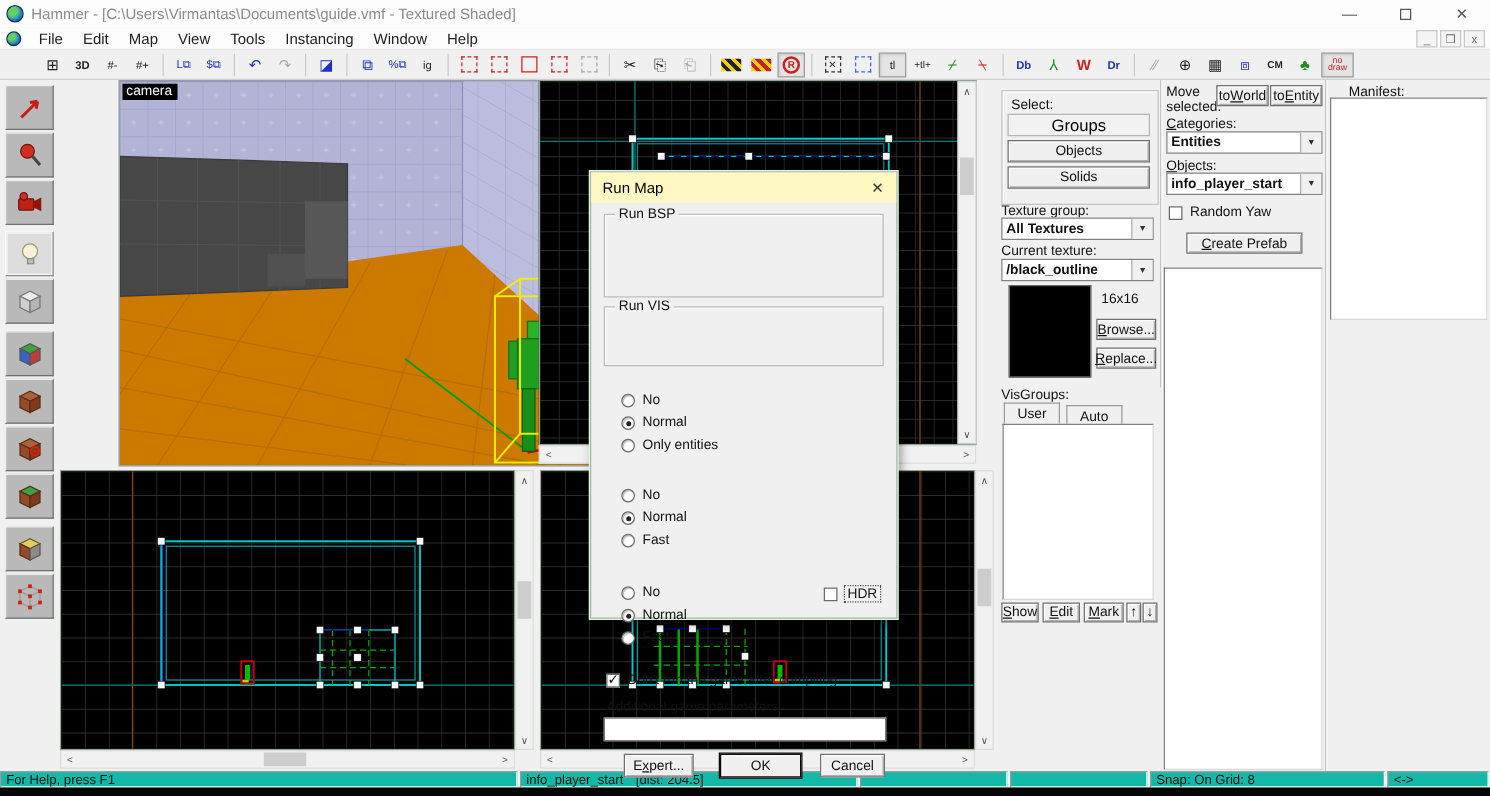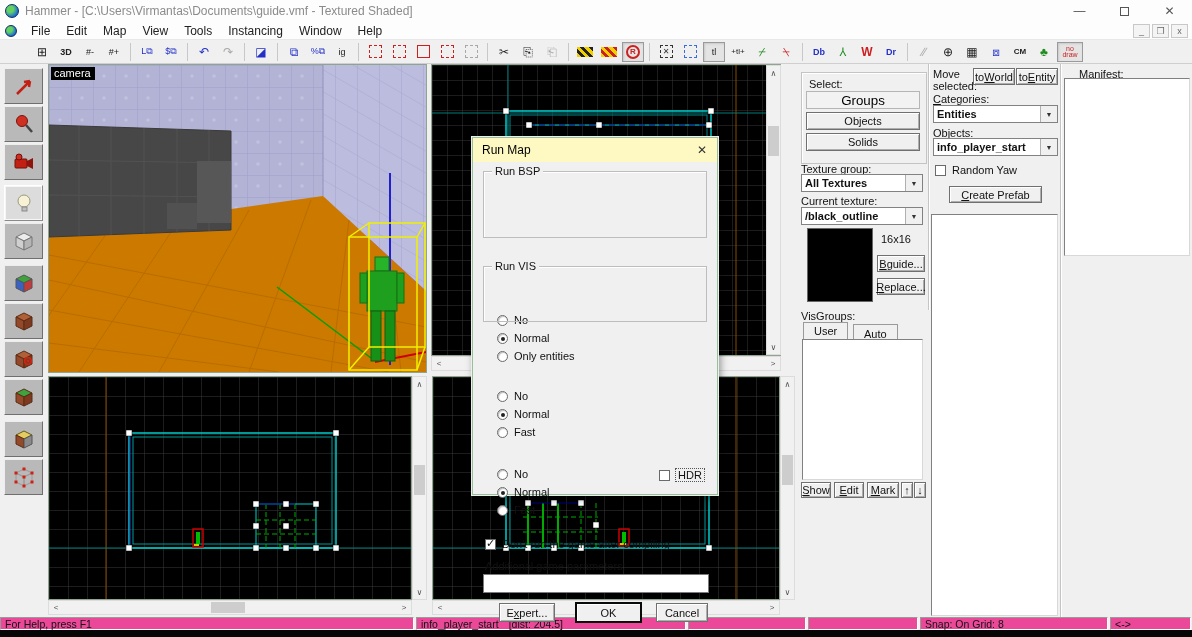--- a/index.html
+++ b/index.html
@@ -42,21 +42,21 @@
            font-size:8px; font-weight:bold; display:flex; align-items:center; justify-content:center; }
   .nodraw { font-size:7px; line-height:6px; color:#cc2020; width:24px; text-align:center; white-space:pre-line; }
   
   .toolstrip { position:absolute; left:0; top:64px; width:47px; height:554px; background:#f0f0f0; }
   .tool { position:absolute; left:4px; width:39px; height:36px; background:#b9b9b9;
           border:1px solid; border-color:#ededed #6f6f6f #6f6f6f #ededed;
           display:flex; align-items:center; justify-content:center; }
   .tool.sel { background:#dcdcdc; border-color:#ffffff #8a8a8a #8a8a8a #ffffff; box-shadow:inset 0 0 0 1px #f6f6f6; }
   
   .vp { position:absolute; background:#000; border:1px solid #8fa58f; }
-  .vp3d { background:#8b5cf6; }
+  .vp3d { background:#8b5cf6;margin-left:47px; }
   .cam-label { position:absolute; left:2px; top:2px; background:#000; color:#fff; padding:0 4px 1px 3px; font-size:11px; z-index:3; }
   
   .vscroll { position:absolute; width:15px; background:#f1f1f1; border:1px solid #dcdcdc; }
   .hscroll { position:absolute; height:15px; background:#f1f1f1; border:1px solid #dcdcdc; display:flex; }
   .sarr { color:#505050; font-size:8px; display:flex; align-items:center; justify-content:center; }
   .vscroll .sarr { height:14px; width:100%; }
   .hscroll .sarr { width:14px; height:100%; }
   .vthumb { position:absolute; left:1px; width:11px; background:#cdcdcd; }
   .hthumb { position:absolute; top:1px; height:11px; background:#cdcdcd; }
   .corner { position:absolute; width:16px; height:16px; background:#f0f0f0; }
@@ -89,21 +89,21 @@
   .dd .val { flex:1; padding:2px 3px; white-space:nowrap; overflow:hidden;font-weight:bold; }
   .dd .arw { width:17px; background:#f0f0f0; border-left:1px solid #b0b0b0; color:#333; font-size:7px;
              display:flex; align-items:center; justify-content:center; }
   .listbox { position:absolute; background:#fff; border:1px solid; border-color:#808080 #d8d8d8 #d8d8d8 #808080; }
   .flatbtn { background:#f2f2f2; border:1px solid #b5b5b5; display:flex; align-items:center; justify-content:center; }
   .tab { position:absolute; border:1px solid #9a9a9a; border-bottom:none; background:#f0f0f0;
          display:flex; align-items:center; justify-content:center; padding:0 10px; }
   
   .statusbar { position:absolute; left:0; top:617px; width:100%; height:14px; background:#f0f0f0; }
   .seg { position:absolute; top:0; height:13px; border:1px solid; border-color:#9a9a9a #fff #fff #9a9a9a;
-         font-size:10.5px; padding:0 4px; display:flex; align-items:center; gap:10px; background:#ec4899; white-space:nowrap; }
+         font-size:10.5px; padding:0 4px; display:flex; align-items:center; gap:10px; background:#14b8a6; white-space:nowrap; }
   .blackstrip { position:absolute; left:0; top:630px; width:100%; height:7px; background:#060606; }
   svg { display:block; }
 </style>
 </head>
 <body>
 
 <svg width="0" height="0" style="position:absolute">
   <defs>
     <path id="cT" d="M4 8 L12 4 L20 8 L12 12 Z"></path>
     <path id="cL" d="M4 8 L12 12 L12 21 L4 17 Z"></path>
@@ -544,21 +544,21 @@
     </div>
     <span class="lbl" style="left:4px; top:131px;">Current texture:</span>
     <div class="dd" style="left:4px; top:143px; width:122px;">
       <span class="val">/black_outline</span>
       <span class="arw">▼</span>
     </div>
     <div style="position:absolute; left:10px; top:164px; width:66px; height:74px; background:#000; border:1px solid #666;"></div>
     <span class="lbl" style="left:84px; top:169px;">16x16</span>
     <button class="b3" style="position:absolute; left:80px; top:191px; width:48px; height:17px;">
         <u>B</u>
-        <span>guide...</span>
+        <span>rowse...</span>
       </button>
     <button class="b3" style="position:absolute; left:80px; top:214px; width:48px; height:17px;">
         <u>R</u>
         <span>eplace...</span>
       </button>
 
     <span class="lbl" style="left:4px; top:246px;">VisGroups:</span>
     <span class="tab" style="left:6px; top:258px; height:17px;">User</span>
     <span class="tab" style="left:56px; top:260px; height:19px;">Auto</span>
     <div class="listbox" style="left:5px; top:275px; width:121px; height:141px;"></div>
@@ -627,21 +627,21 @@
       </div>
     <div class="opt" style="left:24px; top:194px;">
         <span class="radio sel"></span>
         <span>Normal</span>
       </div>
     <div class="opt" style="left:24px; top:212px;">
         <span class="radio"></span>
         <span>Only entities</span>
       </div>
 
-    <div class="grp" style="top:128px; height:56px;">
+    <div class="grp" style="top:107px; height:48px;">
       <span class="grp-label">Run VIS</span>
     </div>
     <div class="opt" style="left:24px; top:252px;">
         <span class="radio"></span>
         <span>No</span>
       </div>
     <div class="opt" style="left:24px; top:270px;">
         <span class="radio sel"></span>
         <span>Normal</span>
       </div>

